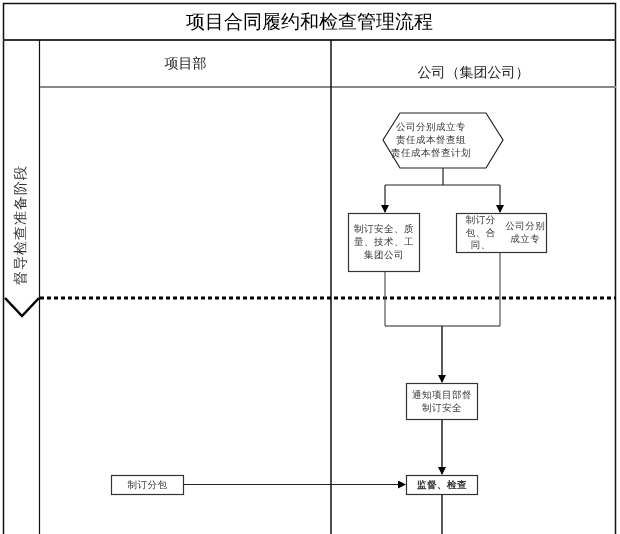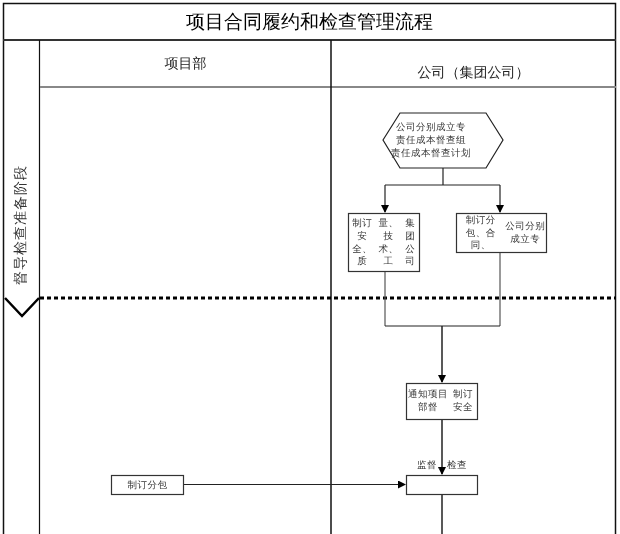--- a/index.html
+++ b/index.html
@@ -62,31 +62,31 @@
 <div class="phase">
   <span>督导检查准备阶段</span>
 </div>
 
 <div class="lbl node-text" style="left:388px; top:114px; width:86px; height:53px; flex-direction:column;">
   <div>公司分别成立专</div>
   <div>责任成本督查组</div>
   <div>责任成本督查计划</div>
 </div>
 
-<div class="lbl node-text" style="left:349px; top:214px; width:70px; height:57px; flex-direction:row;">
+<div class="lbl node-text" style="left:349px; top:214px; width:70px; height:57px; flex-direction:column;">
   <div>制订安全、质</div>
   <div>量、技术、工</div>
   <div>集团公司</div>
 </div>
 
 <div class="lbl node-text" style="left:457px; top:214px; width:89px; height:38px; flex-direction:row;">
   <div>制订分包、合同、</div>
   <div>公司分别成立专</div>
 </div>
 
-<div class="lbl node-text" style="left:407px; top:384px; width:70px; height:35px; flex-direction:row;font-family:Liberation Mono, monospace;">
+<div class="lbl node-text" style="left:407px; top:384px; width:70px; height:35px; flex-direction:column;">
   <div>通知项目部督</div>
   <div>制订安全</div>
 </div>
 
 <div class="lbl node-text" style="left:112px; top:476px; width:71px; height:18px;">制订分包</div>
 
-<div class="lbl node-text" style="left:407px; top:456px; width:70px; height:18px;">监督、检查</div>
+<div class="lbl node-text" style="left:407px; top:476px; width:70px; height:18px;font-weight:bold;">监督、检查</div>
 
 </body></html>

